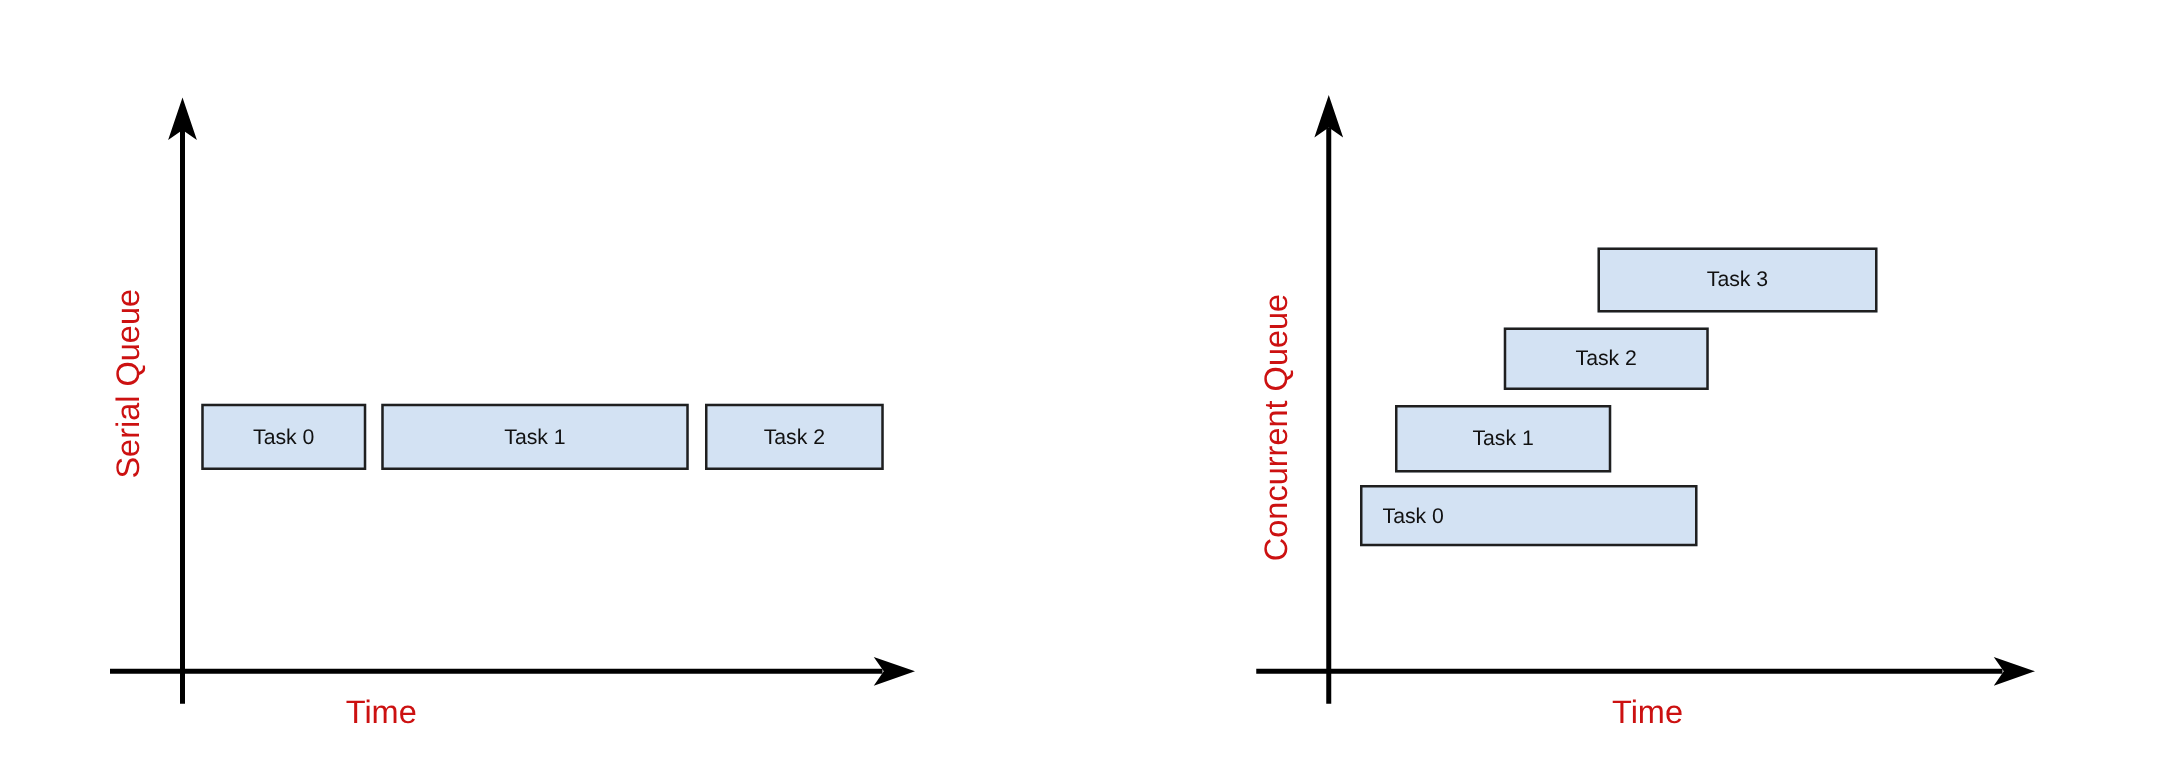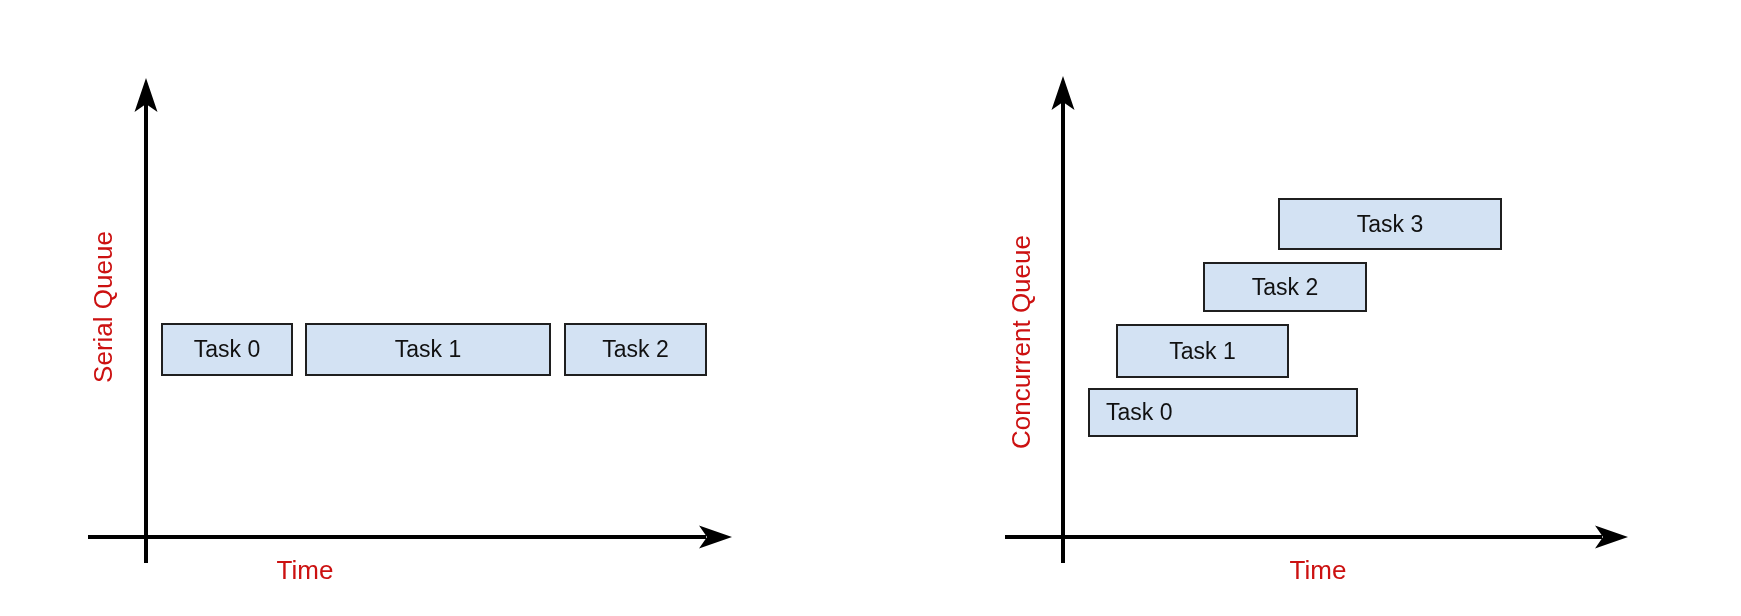--- a/index.html
+++ b/index.html
@@ -20,21 +20,21 @@
   }
   .axes-svg{position:absolute;left:0;top:0;width:1741px;height:616px;}
   .axis-line{stroke:var(--axis);stroke-width:4;}
   .arrowhead{fill:var(--axis);stroke:none;}
   .task-box{
     position:absolute;
     background:var(--task-fill);
     border:2.5px solid var(--task-border);
     box-sizing:border-box;
     display:flex;align-items:center;justify-content:center;
-    font-size:23px;color:var(--task-text);
+    font-size:17px;color:var(--task-text);
     white-space:nowrap;
   }
   .task-box.left-align{justify-content:flex-start;padding-left:16px;}
   .axis-label{
     position:absolute;
     color:var(--axis-label);
     font-size:26px;
     white-space:nowrap;
     transform:translate(-50%,-50%);
   }

